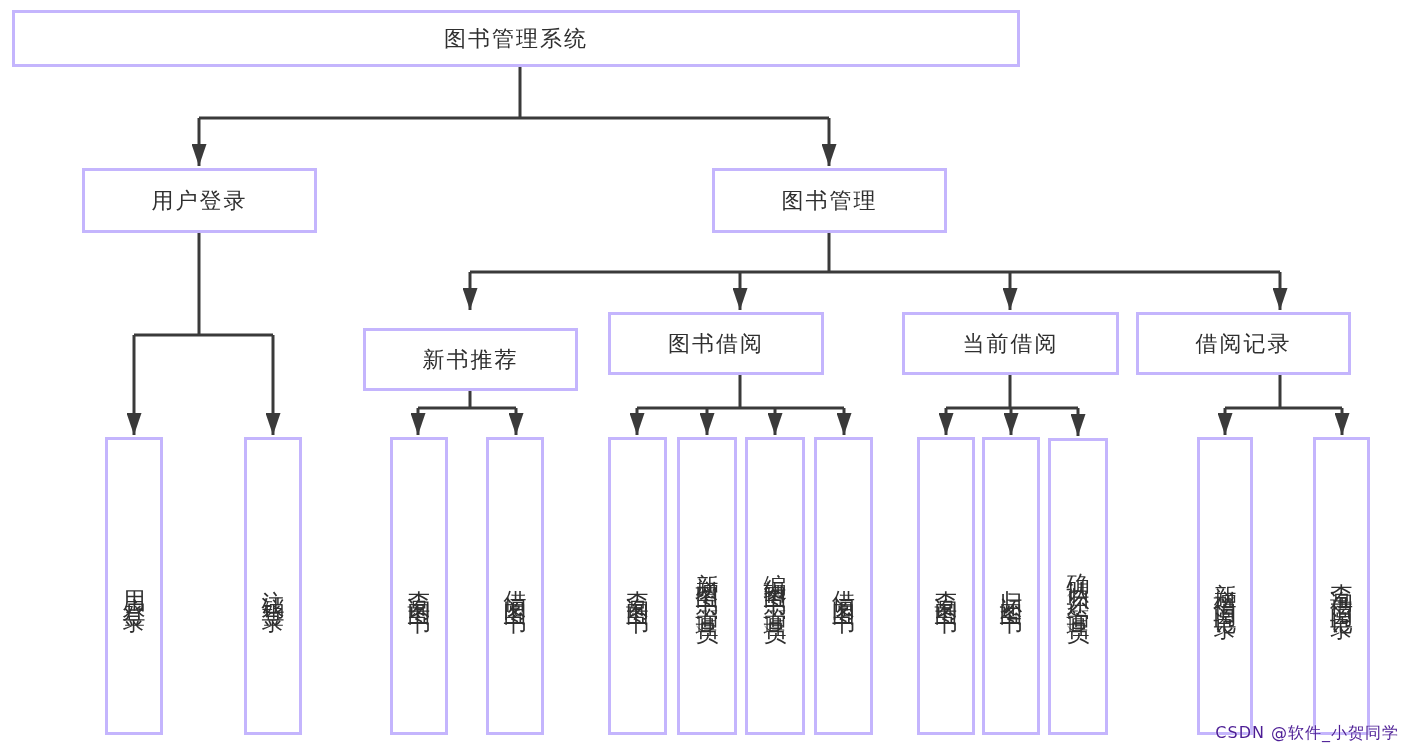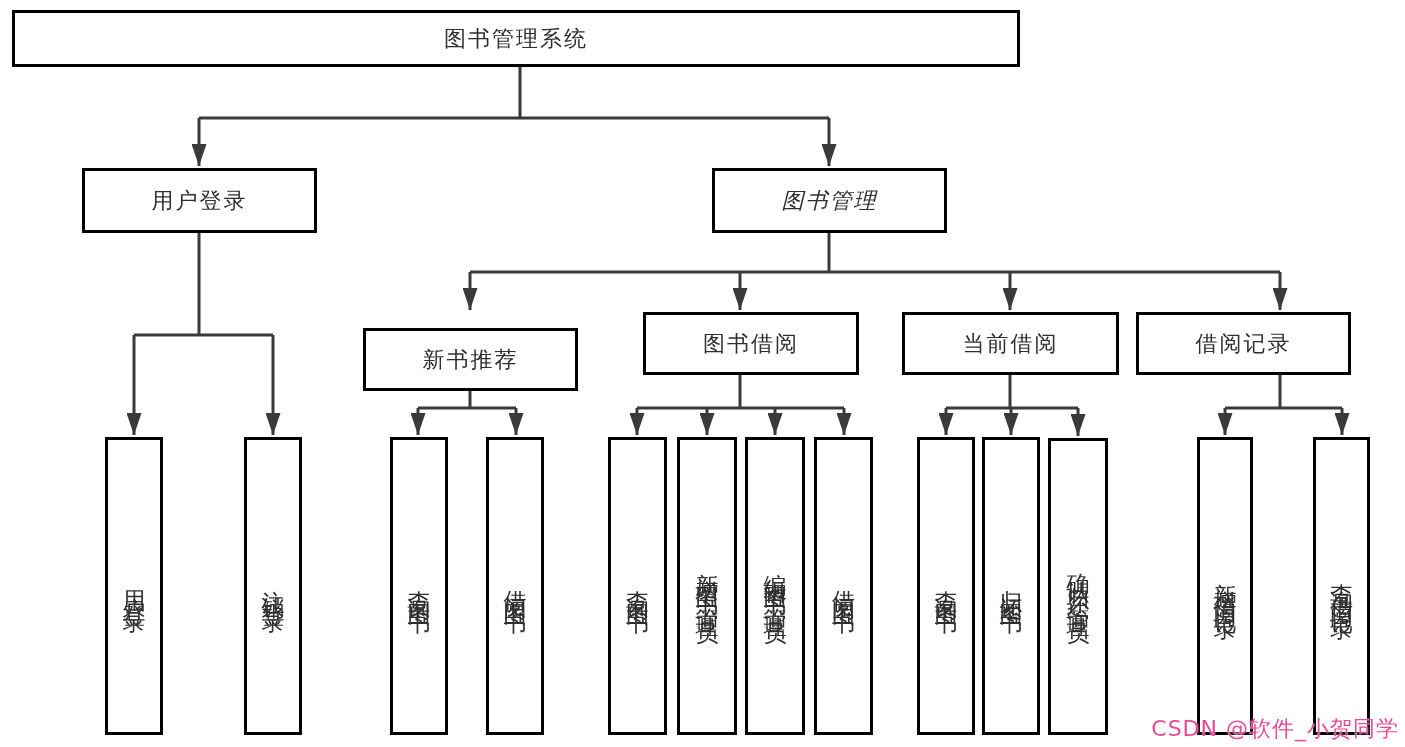--- a/index.html
+++ b/index.html
@@ -9,21 +9,21 @@
     background:#ffffff;
     overflow:hidden;
     font-family:"DejaVu Sans","Liberation Sans",sans-serif;
     color:#2f2f2f;
   }
   .wires{position:absolute;left:0;top:0;z-index:0;}
   .node{
     position:absolute;
     box-sizing:border-box;
     background:#ffffff;
-    border:3px solid #000000;
+    border:3px solid #c4b5fd;
     display:flex;
     align-items:center;
     justify-content:center;
     z-index:1;
   }
   .hlabel{
     font-size:22px;
     letter-spacing:2px;
     white-space:nowrap;
     color:#2f2f2f;
@@ -33,23 +33,23 @@
     line-height:1;
     font-size:23px;
     letter-spacing:7px;
     color:#2f2f2f;
   }
   .watermark{
     position:absolute;
     right:6px;
     bottom:3px;
     z-index:2;
-    font-size:22px;
+    font-size:16px;
     letter-spacing:1px;
-    color:#ec4899;
+    color:#4c1d95;
     text-shadow:0 0 2px #ffffff;
     white-space:nowrap;
     text-align:right;
   }
 </style>
 </head>
 <body>
 
 <div class="canvas">
 
@@ -111,28 +111,28 @@
     </g>
   </svg>
 
   <div class="node" style="left:12px;top:10px;width:1008px;height:57px;">
     <span class="hlabel">图书管理系统</span>
   </div>
 
   <div class="node" style="left:82px;top:168px;width:235px;height:65px;">
     <span class="hlabel">用户登录</span>
   </div>
-  <div class="node" style="left:712px;top:168px;width:235px;height:65px;font-style:italic;">
+  <div class="node" style="left:712px;top:168px;width:235px;height:65px;">
     <span class="hlabel">图书管理</span>
   </div>
 
   <div class="node" style="left:363px;top:328px;width:215px;height:63px;">
     <span class="hlabel">新书推荐</span>
   </div>
-  <div class="node" style="left:643px;top:312px;width:216px;height:63px;">
+  <div class="node" style="left:608px;top:312px;width:216px;height:63px;">
     <span class="hlabel">图书借阅</span>
   </div>
   <div class="node" style="left:902px;top:312px;width:217px;height:63px;">
     <span class="hlabel">当前借阅</span>
   </div>
   <div class="node" style="left:1136px;top:312px;width:215px;height:63px;">
     <span class="hlabel">借阅记录</span>
   </div>
 
   <div class="node leaf" style="left:105px;top:437px;width:58px;height:298px;">

